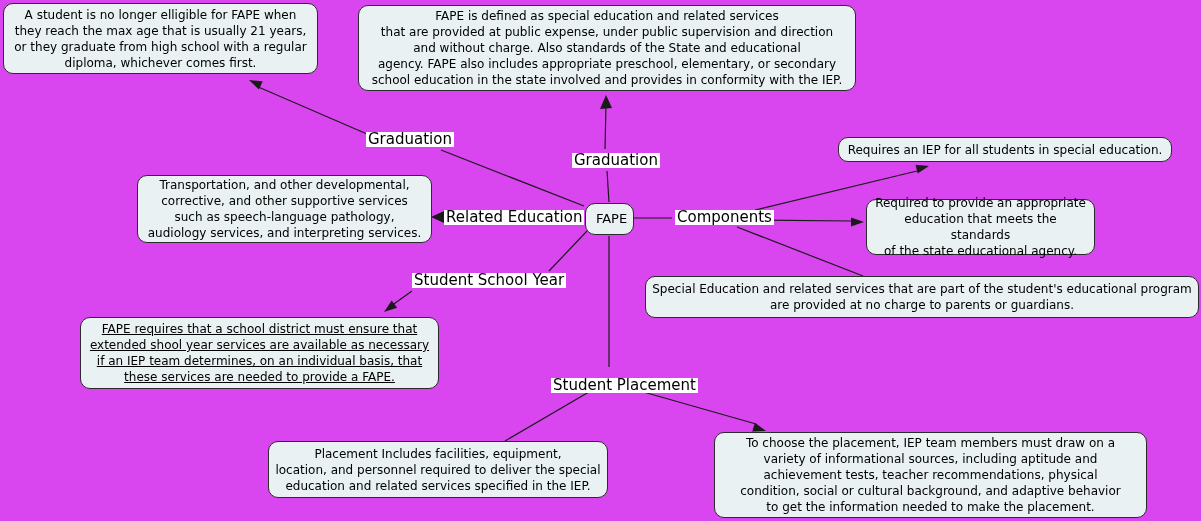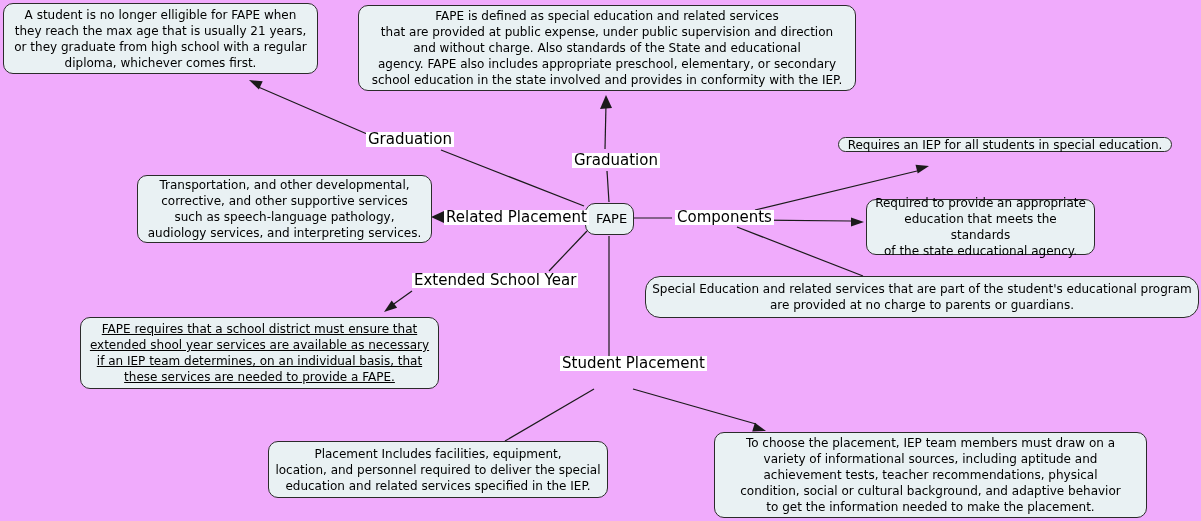--- a/index.html
+++ b/index.html
@@ -4,21 +4,21 @@
 <style>
   html, body {
     margin: 0;
     padding: 0;
     background: #ffffff;
   }
   .canvas {
     position: relative;
     width: 1201px;
     height: 521px;
-    background: #f0abfc;
+    background: #d946ef;
     font-family: "DejaVu Sans", "Liberation Sans", sans-serif;
     color: #000000;
     overflow: hidden;
   }
   .connector-layer {
     position: absolute;
     left: 0; top: 0;
     width: 1201px;
     height: 521px;
     pointer-events: none;
@@ -104,27 +104,27 @@
 that are provided at public expense, under public supervision and direction
 and without charge. Also standards of the State and educational
 agency. FAPE also includes appropriate preschool, elementary, or secondary
 school education in the state involved and provides in conformity with the IEP.</div>
 
   <div class="node" style="left:137px; top:175px; width:295px; height:68px;">Transportation, and other developmental,
 corrective, and other supportive services
 such as speech-language pathology,
 audiology services, and interpreting services.</div>
 
-  <div class="node" style="left:838px; top:137px; width:334px; height:15px;">Requires an IEP for all students in special education.</div>
+  <div class="node" style="left:838px; top:137px; width:334px; height:25px;">Requires an IEP for all students in special education.</div>
 
   <div class="node" style="left:866px; top:199px; width:229px; height:56px;">Required to provide an appropriate
 education that meets the standards
 of the state educational agency.</div>
 
-  <div class="node" style="left:645px; top:276px; width:554px; height:42px;border-radius:15px;">Special Education and related services that are part of the student's educational program
+  <div class="node" style="left:645px; top:276px; width:554px; height:42px;">Special Education and related services that are part of the student's educational program
 are provided at no charge to parents or guardians.</div>
 
   <div class="node" style="left:80px; top:317px; width:359px; height:72px;text-decoration:underline;">FAPE requires that a school district must ensure that
 extended shool year services are available as necessary
 if an IEP team determines, on an individual basis, that
 these services are needed to provide a FAPE.</div>
 
   <div class="node" style="left:268px; top:441px; width:340px; height:57px;">Placement Includes facilities, equipment,
 location, and personnel required to deliver the special
 education and related services specified in the IEP.</div>
@@ -134,21 +134,21 @@
 achievement tests, teacher recommendations, physical
 condition, social or cultural background, and adaptive behavior
 to get the information needed to make the placement.</div>
 
   <div class="node center-node" style="left:585px; top:203px; width:49px; height:32px;padding-left:10px;">FAPE</div>
 
   <div class="link-label" style="left:572px; top:153px;">Graduation</div>
 
   <div class="link-label" style="left:366px; top:132px;">Graduation</div>
 
-  <div class="link-label" style="left:444px; top:210px;">Related Placement</div>
+  <div class="link-label" style="left:444px; top:210px;">Related Education</div>
 
-  <div class="link-label" style="left:412px; top:273px;">Extended School Year</div>
+  <div class="link-label" style="left:412px; top:273px;">Student School Year</div>
 
   <div class="link-label" style="left:675px; top:210px;">Components</div>
 
-  <div class="link-label" style="left:551px; top:356px;margin-left:9px;">Student Placement</div>
+  <div class="link-label" style="left:551px; top:378px;">Student Placement</div>
 
 </div>
 
 </body></html>

